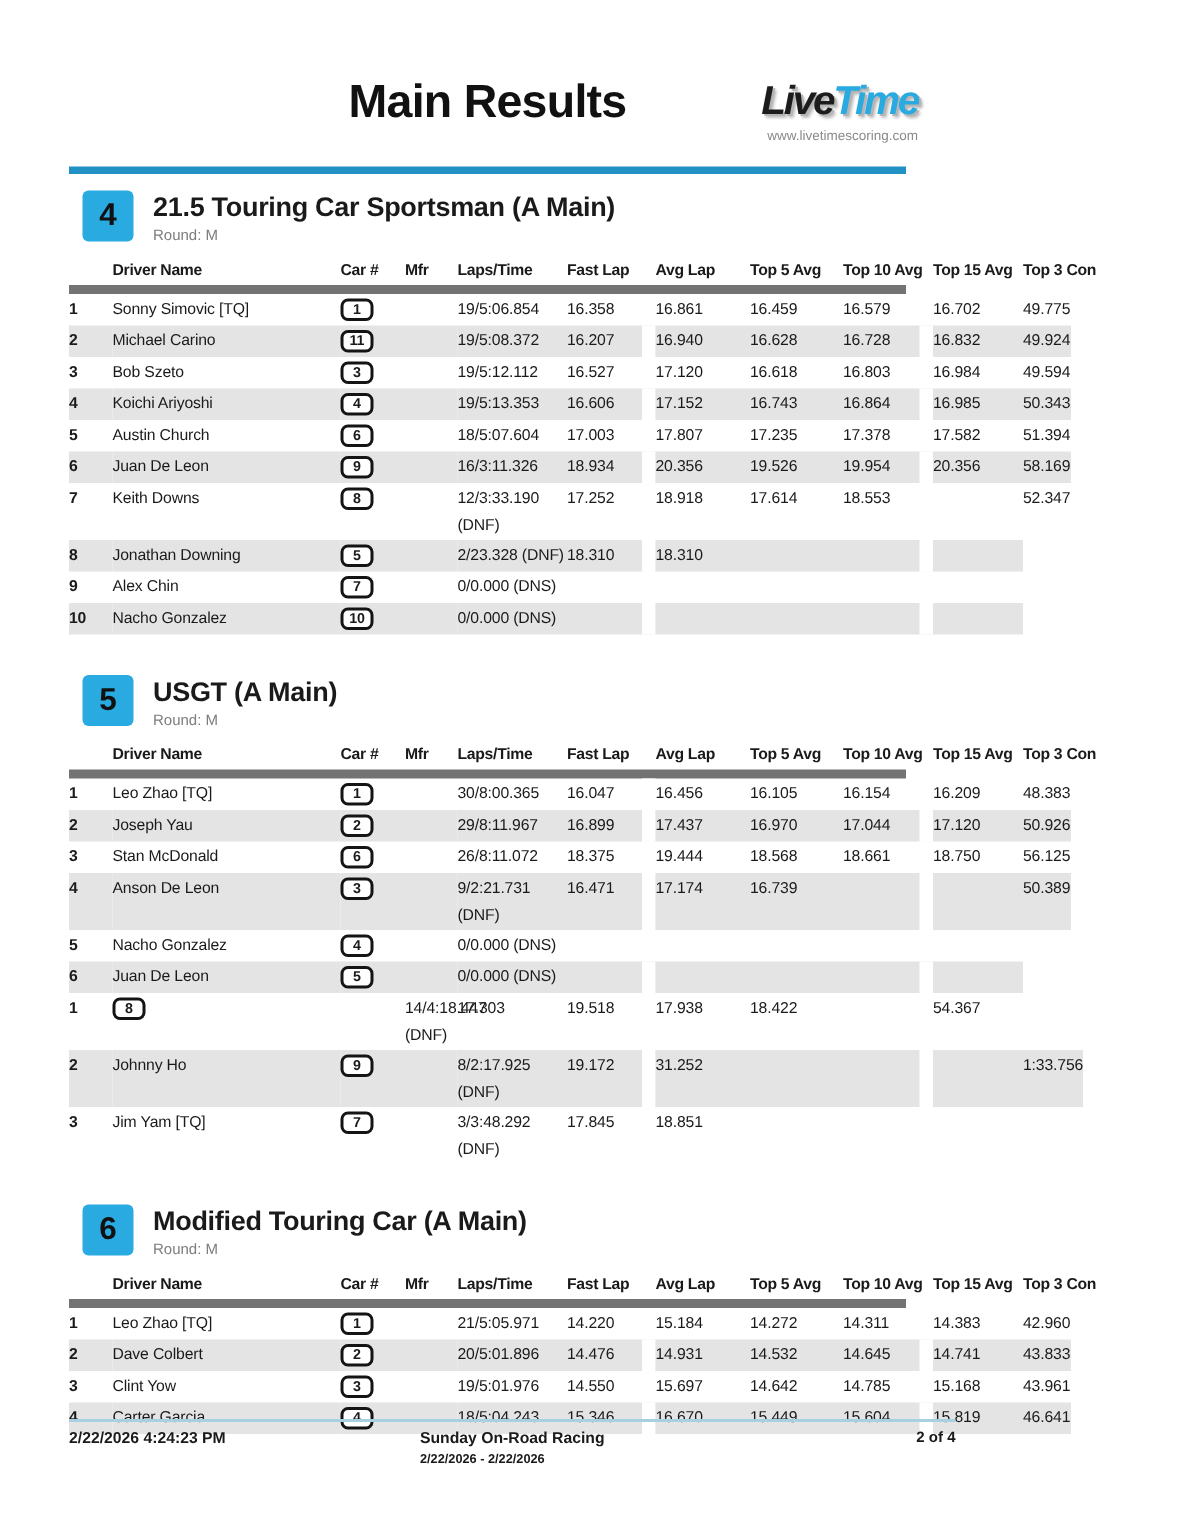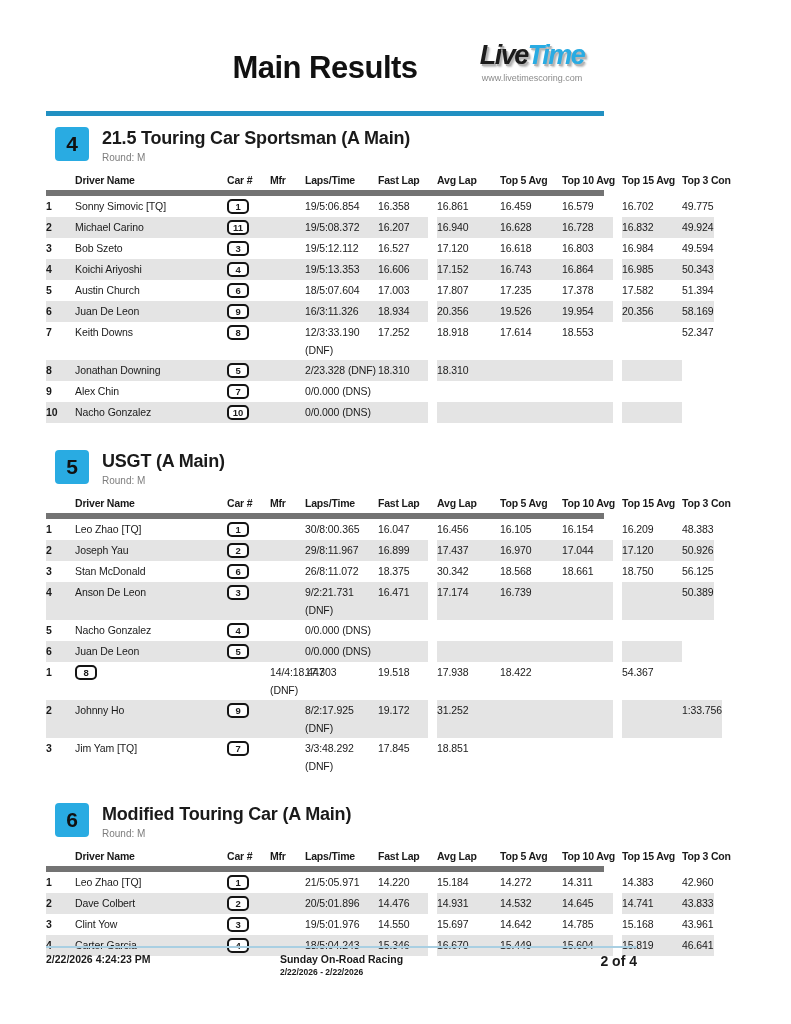--- a/index.html
+++ b/index.html
@@ -4,21 +4,21 @@
 <style>
   * { margin:0; padding:0; box-sizing:border-box; }
   html,body { width:791px; height:1024px; background:#fff; overflow:hidden;
     font-family:"Liberation Sans", sans-serif; color:#1a1a1a; }
   .page { position:relative; width:678px; height:1024px; padding:42px 74px 0 46px; }
 
   
   .hdr { position:relative; height:56px; }
   .hdr h1 { position:absolute; left:0; right:0; top:8px; text-align:center;
     font-size:31px; font-weight:bold; letter-spacing:-0.5px; color:#111; }
-  .logo { position:absolute; right:-8px; top:0; text-align:center; width:160px; }
+  .logo { position:absolute; right:-8px; top:12px; text-align:right; width:160px; }
   .logo-text { font-style:italic; font-weight:bold; font-size:27px; letter-spacing:-1.5px;
     text-shadow:1.5px 1.5px 0 #b5b5b5, 2.5px 2.5px 2px rgba(0,0,0,.25); line-height:1; }
   .lg-live { color:#1c1c1c; }
   .lg-time { color:#29abe2; }
   .logo-site { font-size:9px; color:#8a8a8a; margin-top:4px; }
 
   .divider { height:5px; background:#2190c2; margin-top:13px; }
 
   
   .sec { margin-top:27px; }
@@ -47,21 +47,21 @@
   .laps2 { margin-top:5px; }
 
   
   .footer { position:absolute; left:46px; right:41px; top:946px; }
   .fline { height:2px; background:#a9cfe2; margin-bottom:5px; }
   .frow { display:grid; grid-template-columns:1fr auto 1fr; align-items:start;gap:28px; }
   .f-left { font-size:10.5px; font-weight:bold; }
   .f-center { text-align:left; }
   .f-event { font-size:10.5px; font-weight:bold; }
   .f-range { font-size:8.5px; font-weight:bold; margin-top:2px; }
-  .f-right { text-align:right; font-size:14px; font-weight:bold; }
+  .f-right { text-align:right; font-size:10px; font-weight:bold; }
 </style>
 </head>
 <body>
 
 <div class="page">
 
   <div class="hdr">
     <h1>Main Results</h1>
     <div class="logo">
       <div class="logo-text"><span class="lg-live">Live</span><span class="lg-time">Time</span></div>
@@ -301,21 +301,21 @@
         </div>
         <div class="grid trow">
           <div class="c-pos">3</div>
           <div class="c-driver">Stan McDonald</div>
           <div class="c-car"><span class="car-badge">6</span></div>
           <div class="c-mfr"></div>
           <div class="c-laps">
             <div class="">26/8:11.072</div>
           </div>
           <div class="c-fast">18.375</div>
-          <div class="c-avg">30.342</div>
+          <div class="c-avg">19.444</div>
           <div class="c-top5">18.568</div>
           <div class="c-top10">18.661</div>
           <div class="c-top15">18.750</div>
           <div class="c-top3">56.125</div>
         </div>
         <div class="grid trow even">
           <div class="c-pos">4</div>
           <div class="c-driver">Anson De Leon</div>
           <div class="c-car"><span class="car-badge">3</span></div>
           <div class="c-mfr"></div>

